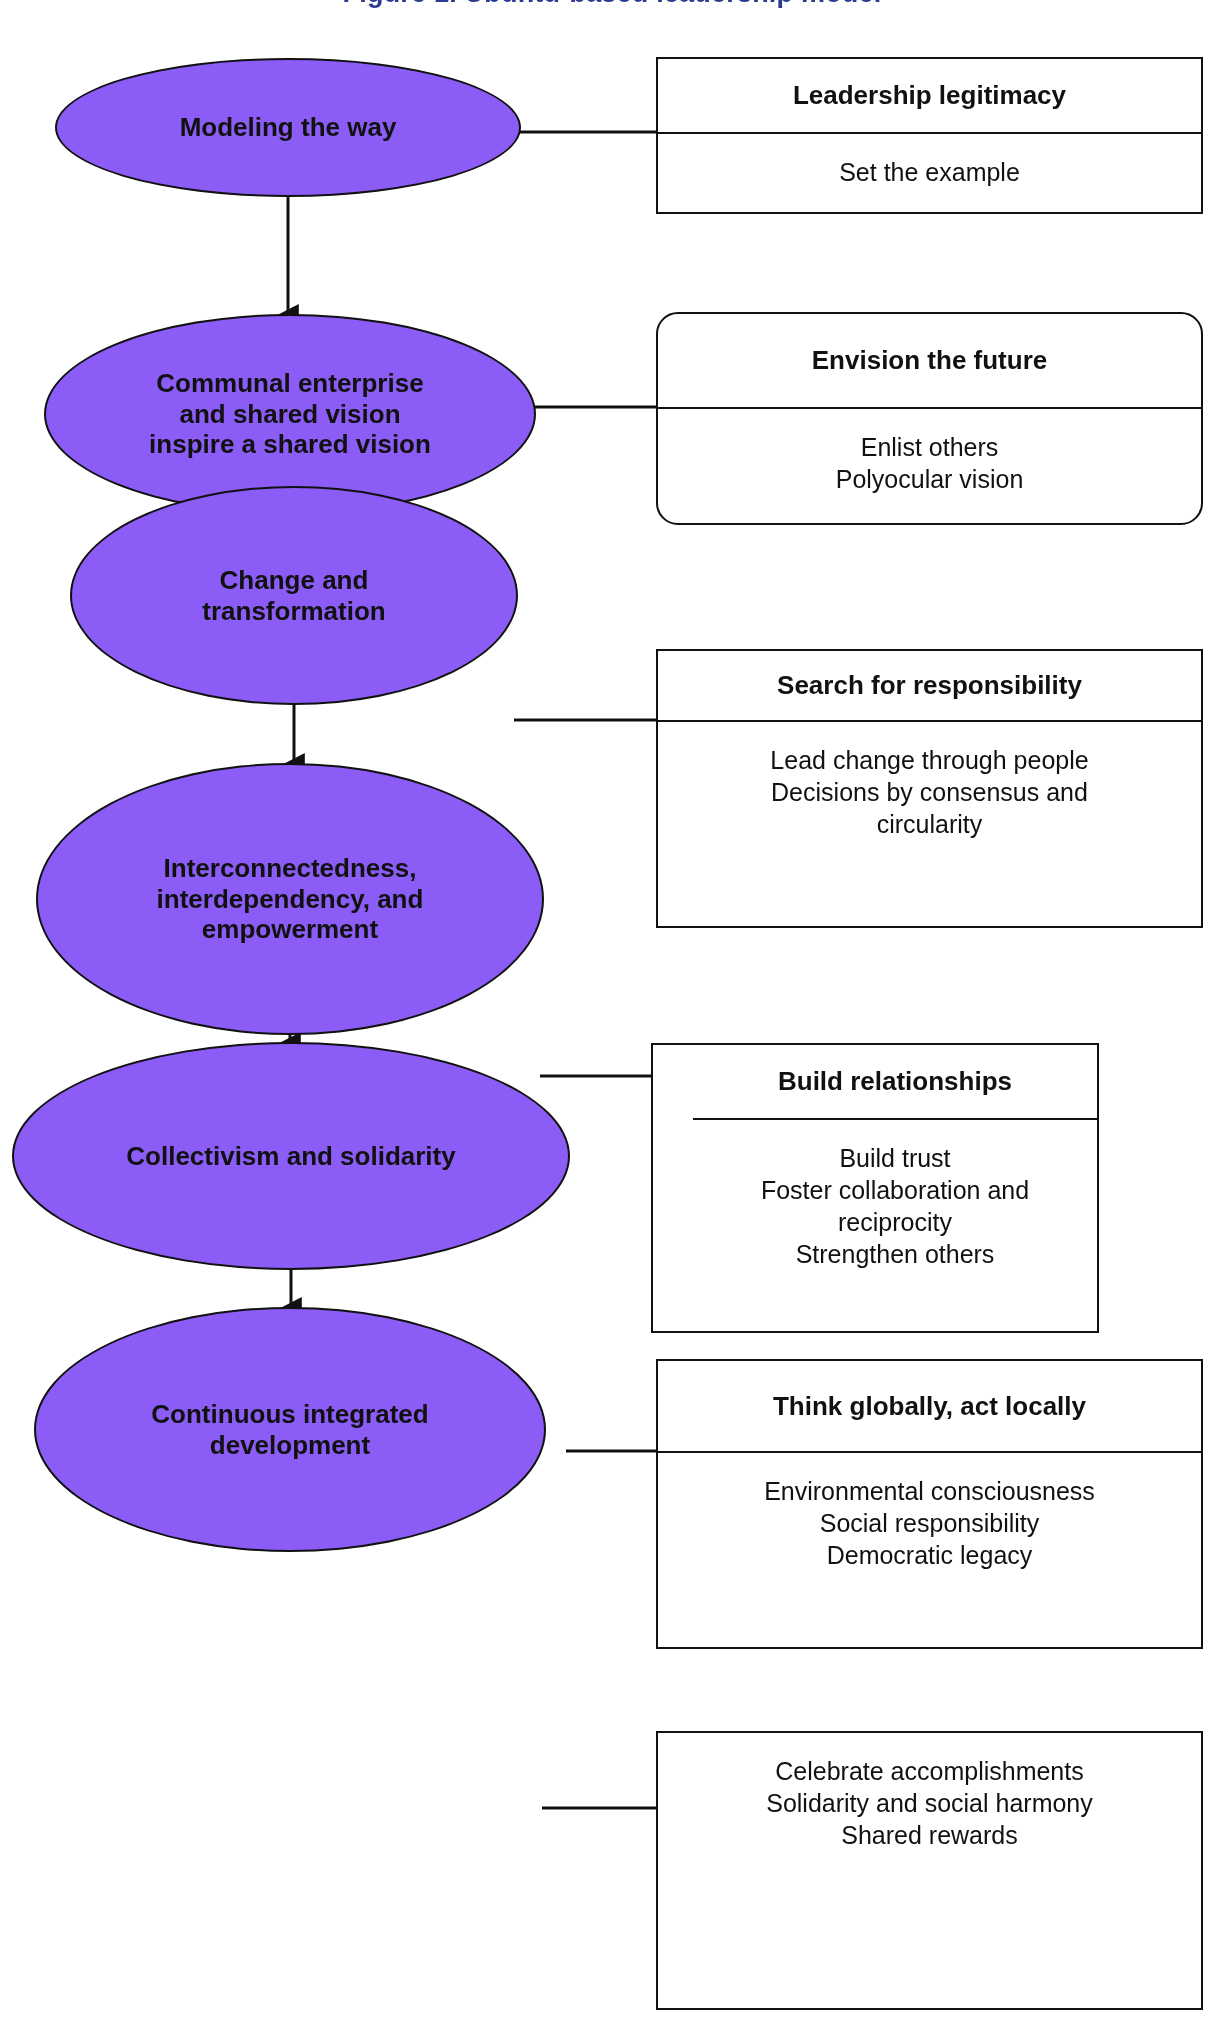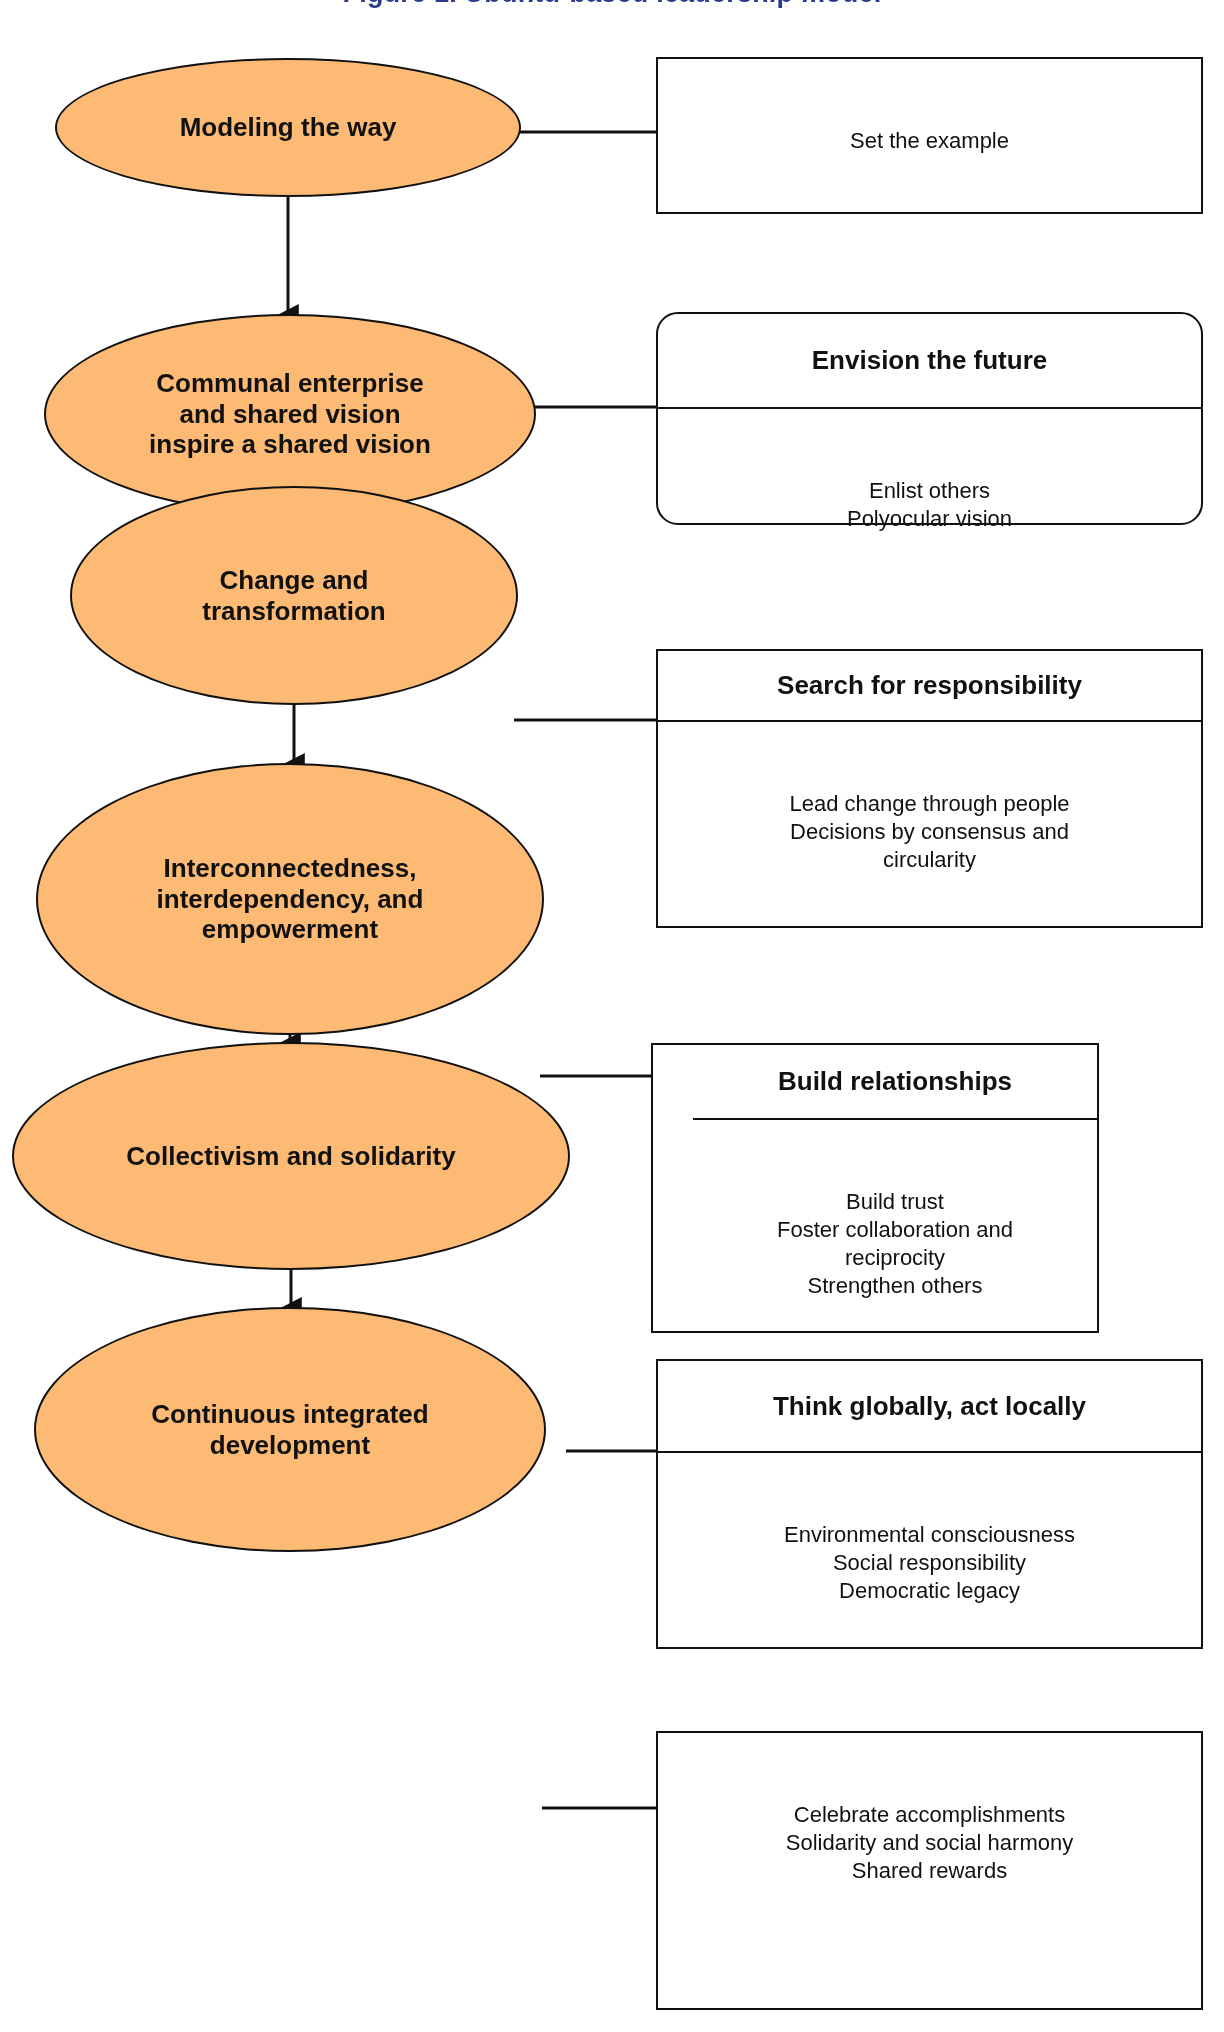--- a/index.html
+++ b/index.html
@@ -37,21 +37,21 @@
     color: #2b3a8f;
     letter-spacing: 0.2px;
     white-space: nowrap;
     overflow: hidden;
   }
   .node-ellipse {
     position: absolute;
     box-sizing: border-box;
     border: 2px solid #111111;
     border-radius: 50%;
-    background: #fdba74;
+    background: #8b5cf6;
     display: flex;
     align-items: center;
     justify-content: center;
   }
   .node-label {
     font-weight: bold;
     font-size: 26px;
     line-height: 1.18;
     text-align: center;
     color: #111111;
@@ -78,27 +78,26 @@
     color: #111111;
     padding: 2px 10px;
     flex: none;
   }
   .panel-body {
     box-sizing: border-box;
     display: flex;
     align-items: flex-start;
     justify-content: center;
     text-align: center;
-    font-size: 22px;
+    font-size: 25px;
     line-height: 1.28;
     color: #111111;
     padding: 22px 14px 10px 14px;
     white-space: pre-line;
     flex: 1 1 auto;
-    margin-top: 46px;
   }
 </style>
 </head>
 <body>
 
 <div id="stage">
 
   <div class="fig-title">Figure 1. Ubuntu-based leadership model</div>
 
   <svg id="diagram-svg" viewBox="0 0 1224 2032" xmlns="http://www.w3.org/2000/svg" aria-hidden="true">
@@ -145,20 +144,21 @@
       <div class="node-ellipse" style="left: 12px; top: 1042px; width: 558px; height: 228px;">
         <div class="node-label">Collectivism and solidarity</div>
       </div>
       <div class="node-ellipse" style="left: 34px; top: 1307px; width: 512px; height: 245px;">
         <div class="node-label">Continuous integrated
 development</div>
       </div>
     </div>
   <div id="panels-layer">
       <div class="panel" style="left: 656px; top: 57px; width: 547px; height: 157px;">
+        <div class="panel-header" style="height: 75px;">Leadership legitimacy</div>
         <div class="panel-body">Set the example</div>
       </div>
       <div class="panel" style="left: 656px; top: 312px; width: 547px; height: 213px; border-radius: 22px;">
         <div class="panel-header" style="height: 95px;">Envision the future</div>
         <div class="panel-body">Enlist others
 Polyocular vision</div>
       </div>
       <div class="panel" style="left: 656px; top: 649px; width: 547px; height: 279px;">
         <div class="panel-header" style="height: 71px;">Search for responsibility</div>
         <div class="panel-body">Lead change through people

